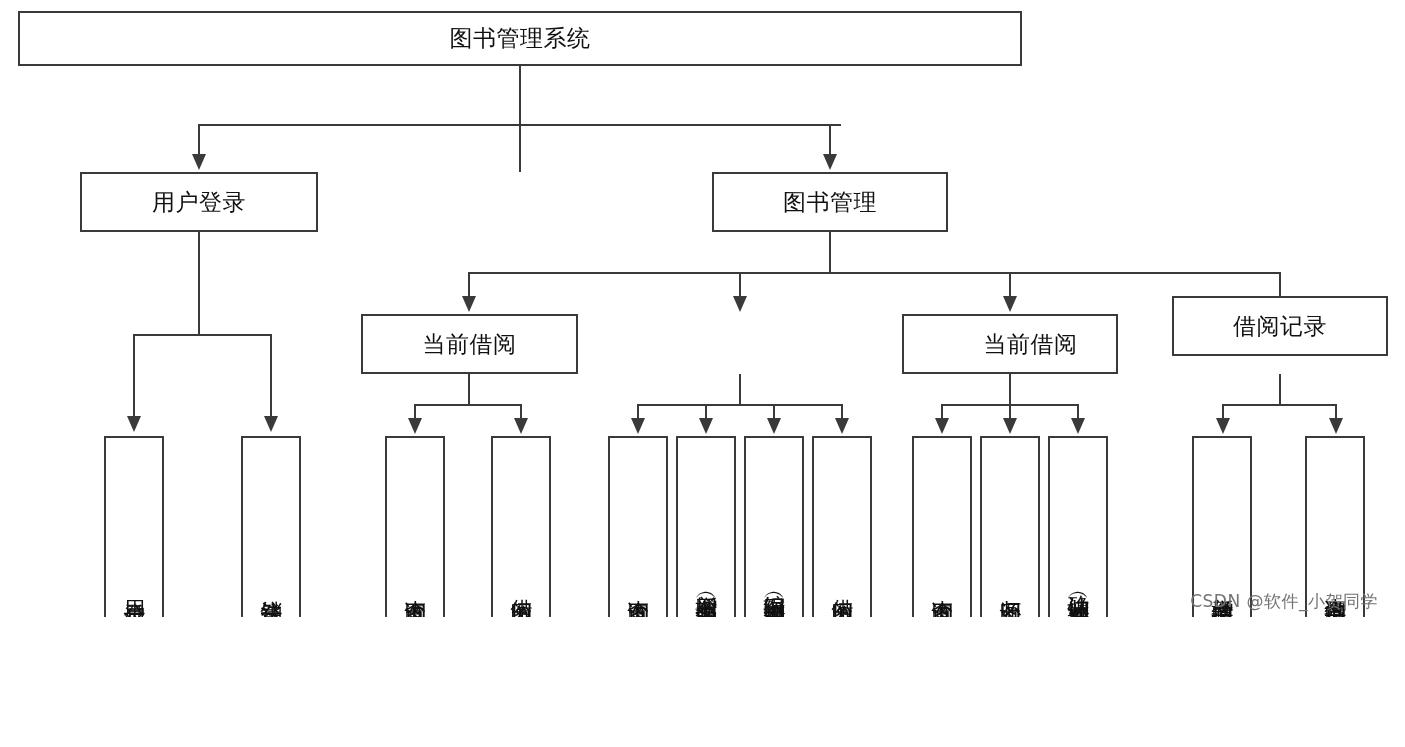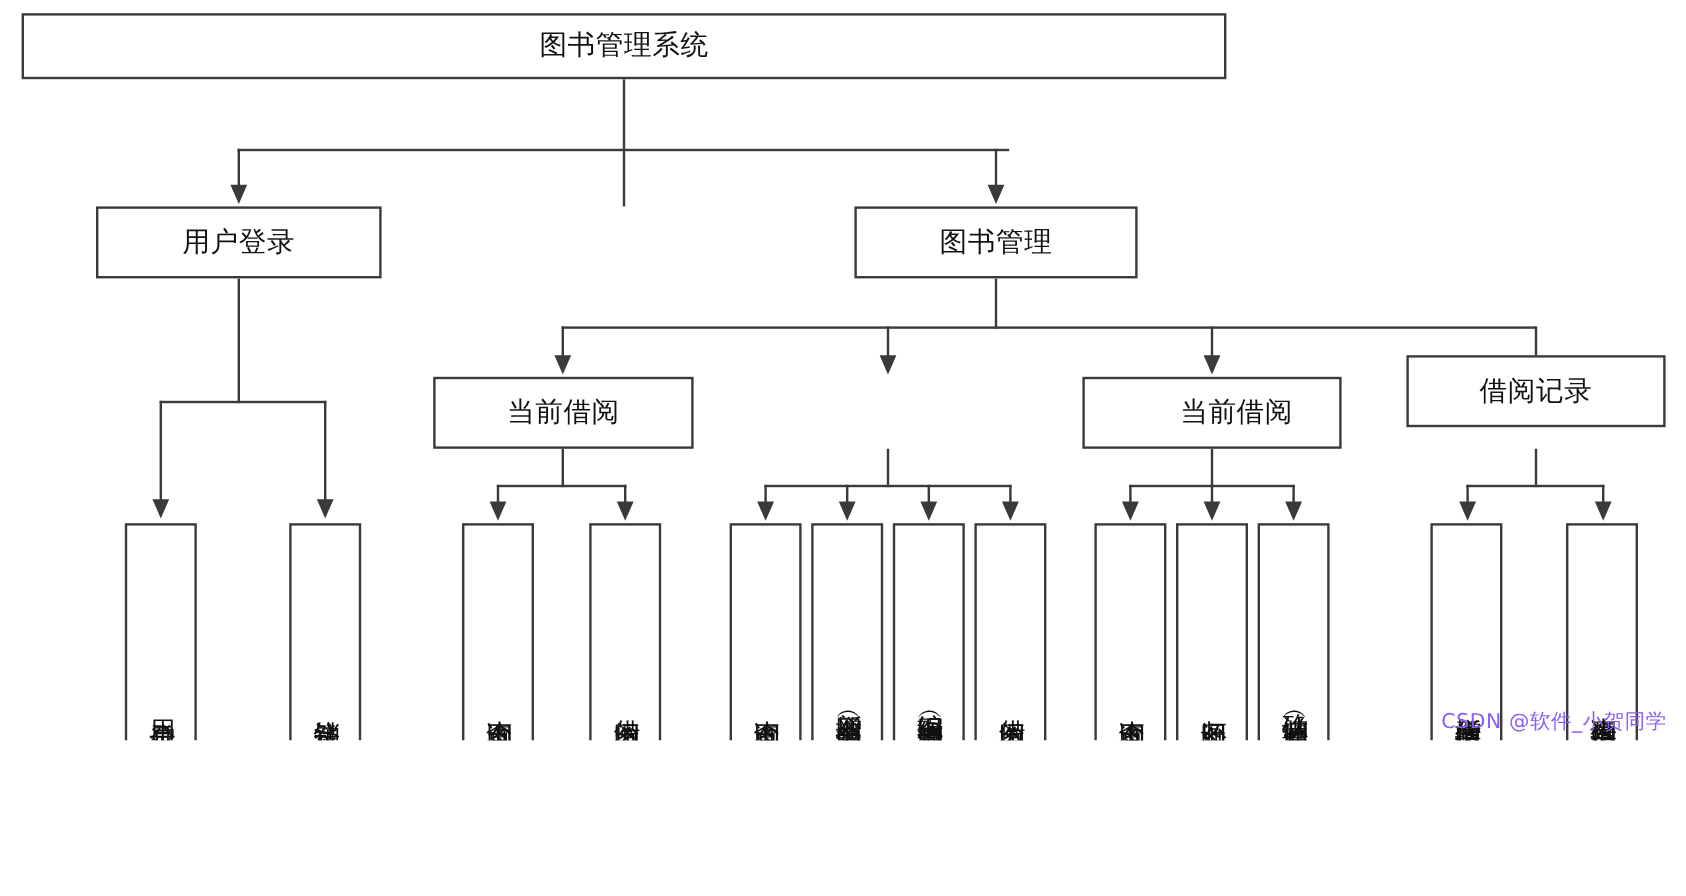--- a/index.html
+++ b/index.html
@@ -66,24 +66,24 @@
     position:absolute;
     width:0;height:0;
     border-left:7px solid transparent;
     border-right:7px solid transparent;
     border-top:16px solid #3a3a3a;
     z-index:2;
   }
   
   #watermark{
     position:absolute;
-    right:16px;
+    right:27px;
     bottom:4px;
     font-size:17px;
-    color:#8b5cf6;
+    color:#737373;
     letter-spacing:.5px;
     white-space:nowrap;
     z-index:5;
     pointer-events:none;
     margin-top:11px;
   }
 </style>
 </head>
 <body>
 

